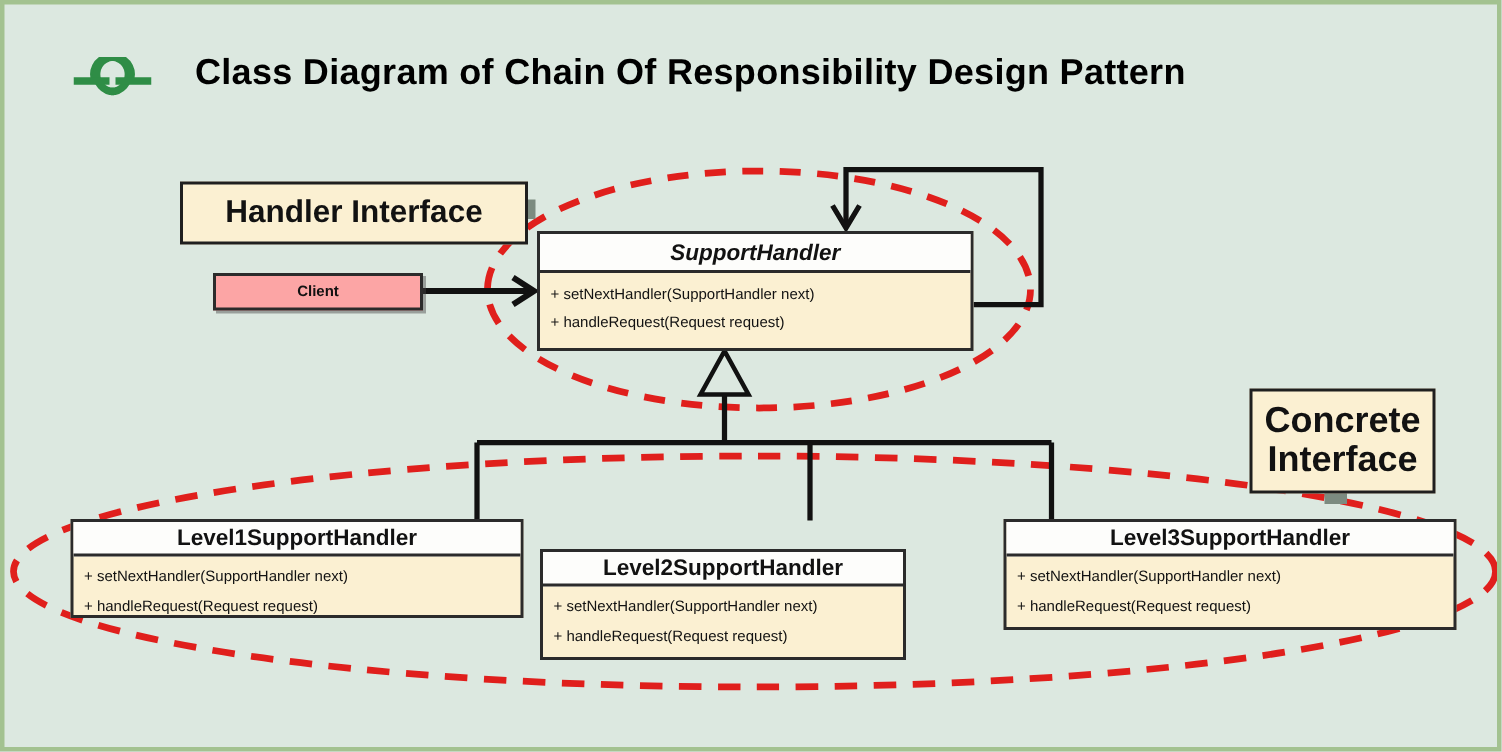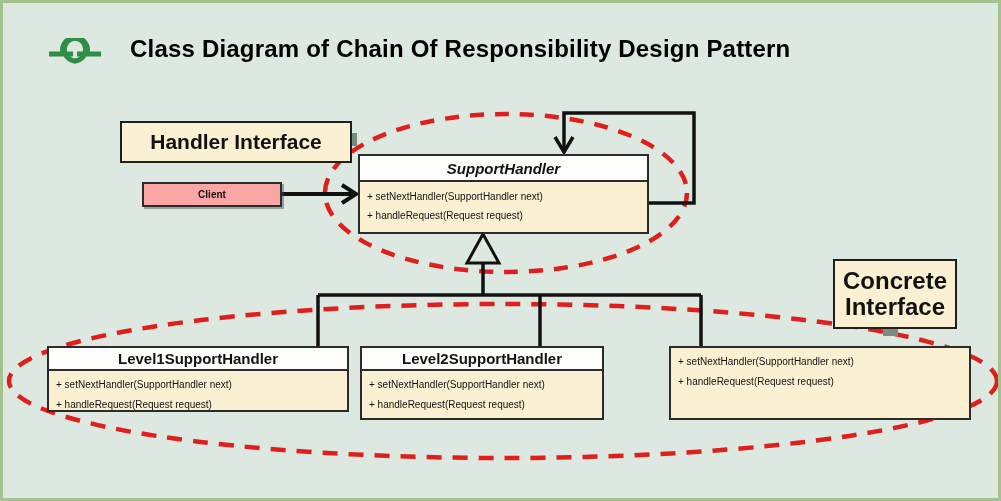--- a/index.html
+++ b/index.html
@@ -102,29 +102,30 @@
   </div>
 
   <div class="abs uml lvl" style="left:44px;top:343px;width:302px;height:66px;">
     <div class="uml-name">Level1SupportHandler</div>
     <div class="uml-methods">
       <div>+ setNextHandler(SupportHandler next)</div>
       <div>+ handleRequest(Request request)</div>
     </div>
   </div>
 
-  <div class="abs uml lvl" style="left:357px;top:343px;width:244px;height:74px;">
+  <div class="abs uml lvl" style="left:357px;top:363px;width:244px;height:74px;">
     <div class="uml-name">Level2SupportHandler</div>
     <div class="uml-methods">
       <div>+ setNextHandler(SupportHandler next)</div>
       <div>+ handleRequest(Request request)</div>
     </div>
   </div>
 
   <div class="abs uml lvl" style="left:666px;top:343px;width:302px;height:74px;">
+    <div class="uml-name">Level3SupportHandler</div>
     <div class="uml-methods">
       <div>+ setNextHandler(SupportHandler next)</div>
       <div>+ handleRequest(Request request)</div>
     </div>
   </div>
 
   <div class="abs note" style="left:830px;top:219px;width:124px;height:70px;font-size:24px;line-height:26px;flex-direction:column;margin-top:37px;">
     <div>Concrete</div>
     <div>Interface</div>
   </div>

